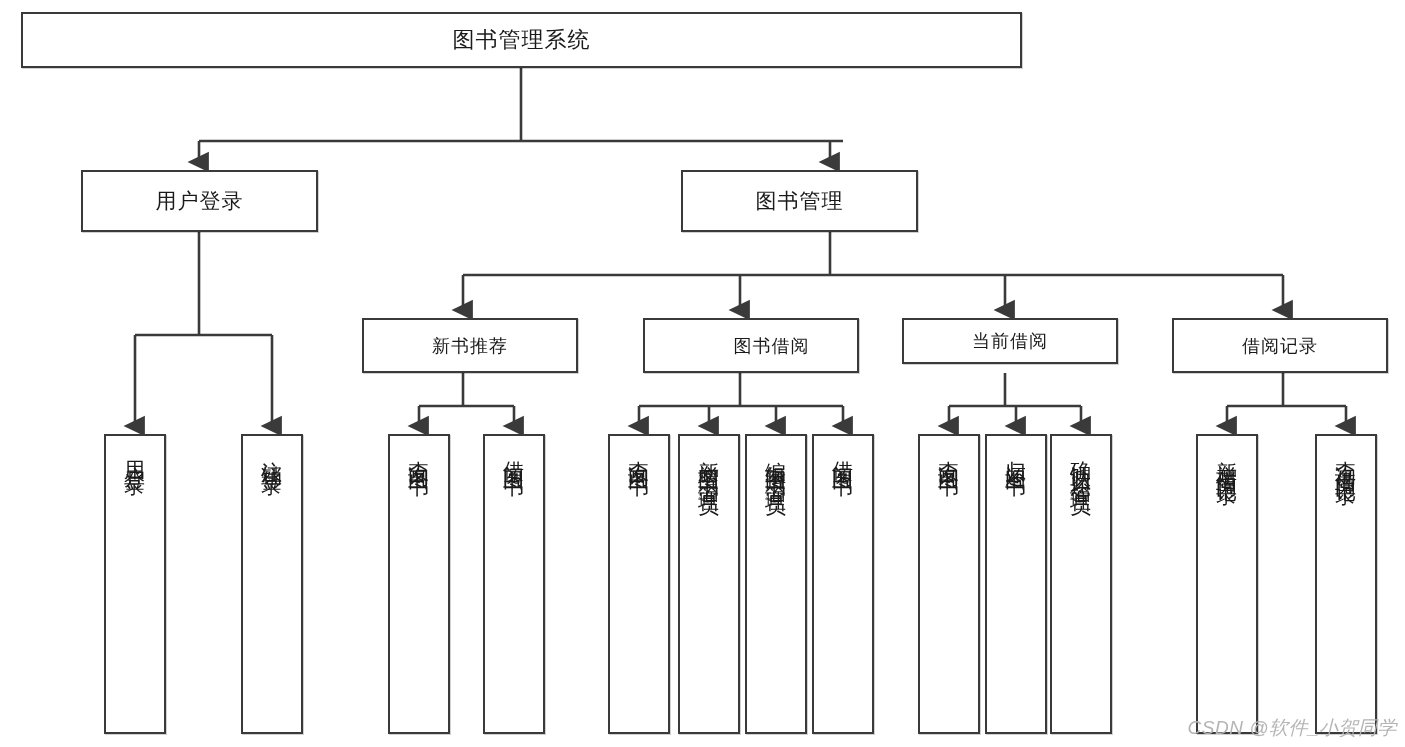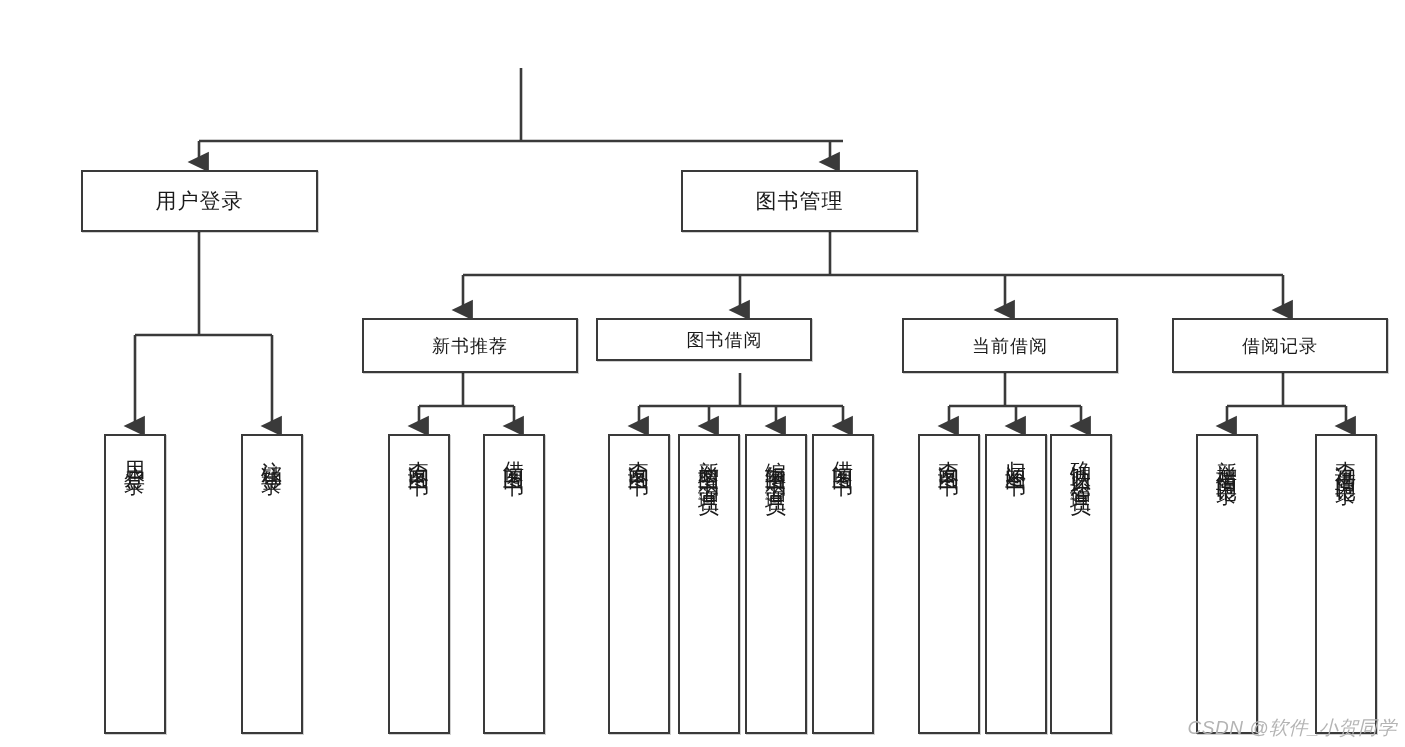--- a/index.html
+++ b/index.html
@@ -123,35 +123,38 @@
       <path d="M1016,406 L1016,426" marker-end="url(#arrow)"></path>
       <path d="M1081,406 L1081,426" marker-end="url(#arrow)"></path>
 
       <path d="M1283,373 L1283,406"></path>
       <path d="M1227,406 L1346,406"></path>
       <path d="M1227,406 L1227,426" marker-end="url(#arrow)"></path>
       <path d="M1346,406 L1346,426" marker-end="url(#arrow)"></path>
     </g>
   </svg>
 
+  <div class="node root" style="left:21px; top:12px; width:1001px; height:56px;">
+    <span>图书管理系统</span>
+  </div>
 
   <div class="node level2" style="left:81px; top:170px; width:237px; height:62px;">
     <span>用户登录</span>
   </div>
   <div class="node level2" style="left:681px; top:170px; width:237px; height:62px;">
     <span>图书管理</span>
   </div>
 
   <div class="node level3" style="left:362px; top:318px; width:216px; height:55px;">
     <span>新书推荐</span>
   </div>
-  <div class="node level3" style="left:596px; top:318px; width:216px; height:43px;padding-left:41px;">
+  <div class="node level3" style="left:643px; top:318px; width:216px; height:55px;padding-left:41px;">
     <span>图书借阅</span>
   </div>
-  <div class="node level3" style="left:902px; top:318px; width:216px; height:55px;">
+  <div class="node level3" style="left:902px; top:318px; width:216px; height:46px;">
     <span>当前借阅</span>
   </div>
   <div class="node level3" style="left:1172px; top:318px; width:216px; height:55px;">
     <span>借阅记录</span>
   </div>
 
   <div class="node leaf" style="left:104px; top:434px; width:62px; height:300px;">
     <span class="vtext">用户登录</span>
   </div>
   <div class="node leaf" style="left:241px; top:434px; width:62px; height:300px;">

